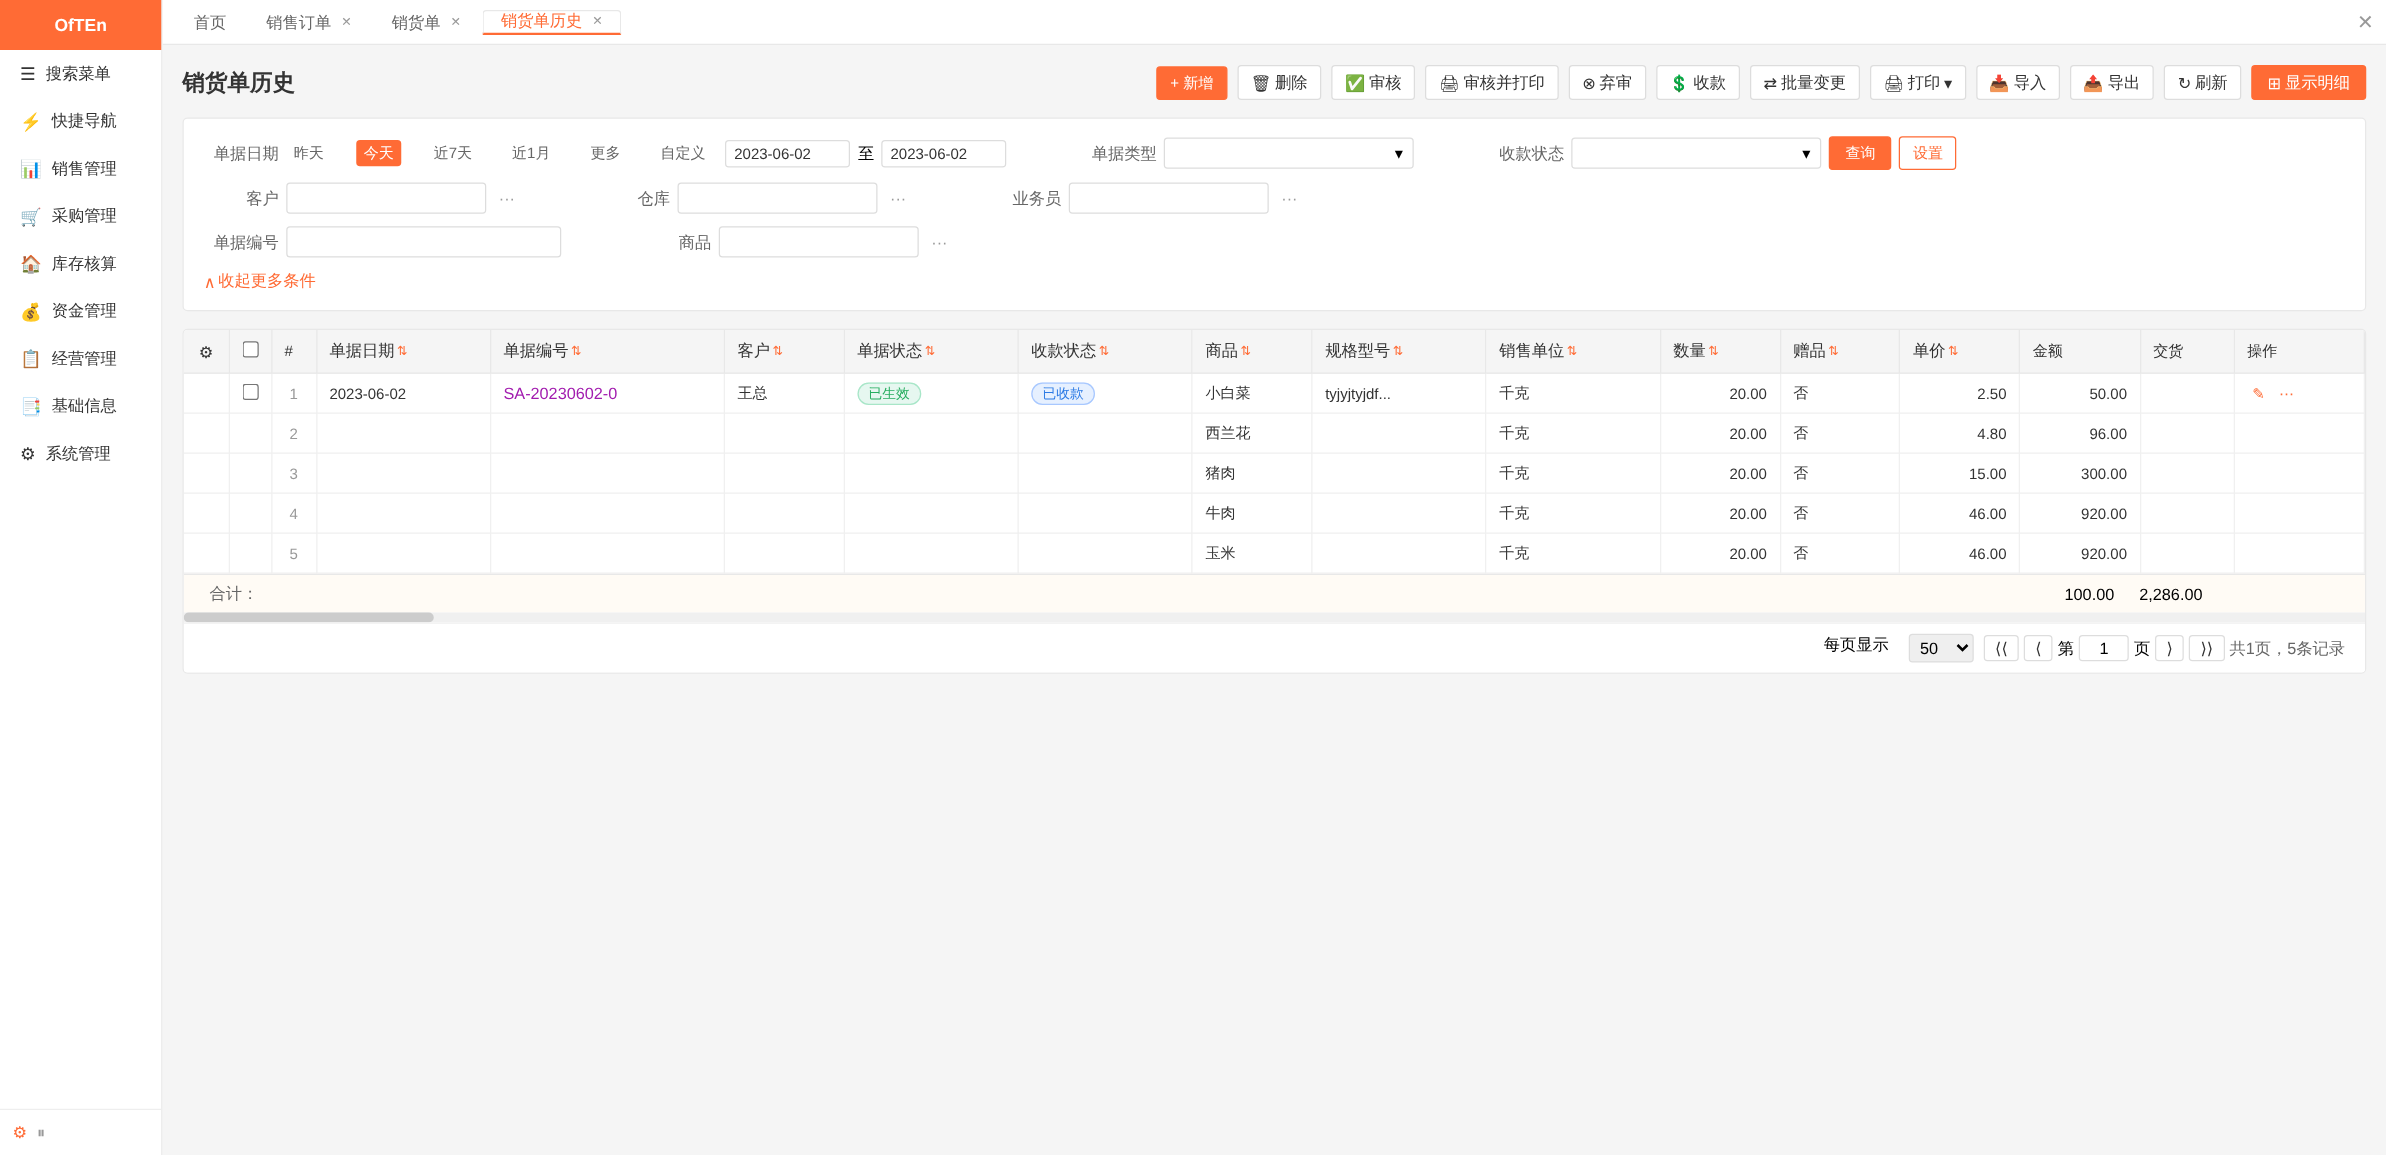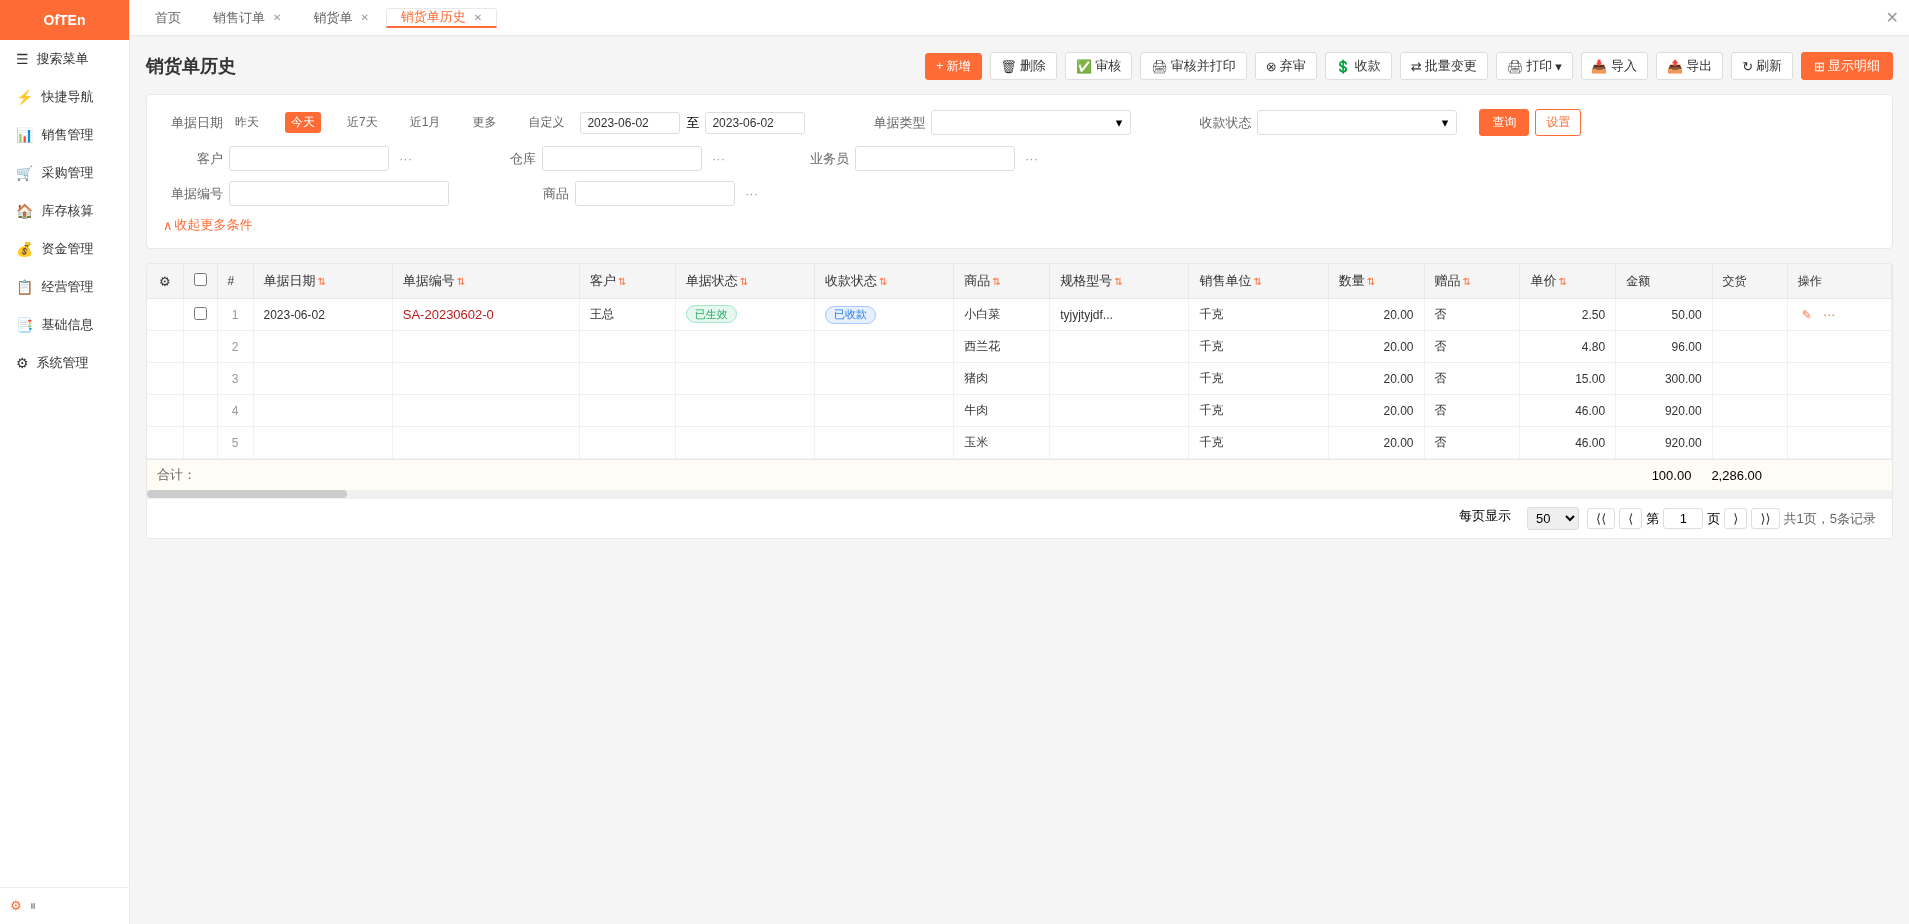--- a/index.html
+++ b/index.html
@@ -50,26 +50,26 @@
     
     .table-wrap { background: #fff; border: 1px solid #e8e8e8; border-radius: 4px; overflow: hidden; }
     table { width: 100%; border-collapse: collapse; }
     thead tr { background: #f5f5f5; }
     th { padding: 8px 10px; text-align: left; border-bottom: 1px solid #e8e8e8; border-right: 1px solid #e8e8e8; color: #333; font-weight: 500; white-space: nowrap; font-size: 12px; }
     td { padding: 7px 10px; border-bottom: 1px solid #f0f0f0; border-right: 1px solid #f0f0f0; color: #333; font-size: 12px; white-space: nowrap; }
     .th-sort { display: flex; align-items: center; gap: 2px; cursor: pointer; }
     .sort-icon { color: #ff6b35; font-size: 10px; }
     .badge { padding: 2px 8px; border-radius: 10px; font-size: 11px; }
     .badge-green { background: #e6f7f0; color: #27ae60; border: 1px solid #a8e6c8; }
-    .badge-blue { background: #e6f0ff; color: #2d7be5; border: 1px solid #a8c8ff; font-family: Liberation Mono, monospace; }
+    .badge-blue { background: #e6f0ff; color: #2d7be5; border: 1px solid #a8c8ff; }
     .action-btn { color: #ff6b35; cursor: pointer; padding: 2px 4px; font-size: 12px; }
 
     
     .table-footer { background: #fffbf5; border-top: 1px solid #e8e8e8; display: flex; align-items: center; padding: 6px 10px; }
-    .footer-label { color: #666; font-weight: 500; min-width: 60px; }
+    .footer-label { color: #666; font-weight: 500; min-width: 60px; text-align: center; }
     .footer-total { display: flex; gap: 20px; flex: 1; justify-content: flex-end; padding-right: 120px; text-align: right; }
 
     
     .pagination { display: flex; align-items: center; justify-content: flex-end; padding: 8px 16px; background: #fff; border-top: 1px solid #f0f0f0; gap: 8px; }
     .page-size { display: flex; align-items: flex-start; gap: 16px; }
     .page-select { border: 1px solid #ddd; border-radius: 3px; padding: 2px 4px; }
     .page-nav { display: flex; align-items: center; gap: 4px; }
     .page-btn { border: 1px solid #ddd; border-radius: 3px; padding: 2px 8px; cursor: pointer; background: #fff; color: #333; }
     .page-input { border: 1px solid #ddd; border-radius: 3px; padding: 2px 6px; width: 40px; text-align: center; }
     .page-info { color: #666; }
@@ -227,21 +227,21 @@
             <span>▾</span>
           </div>
         </div>
 
         <div class="filter-item" style="margin-left:40px;">
           <span class="filter-label">收款状态</span>
           <div class="filter-select-box" style="width:200px;">
             <span></span>
             <span>▾</span>
           </div>
-          <button class="btn btn-orange" style="margin-left:16px;">查询</button>
+          <button class="btn btn-orange" style="">查询</button>
           <button class="btn" style="border:1px solid #ff6b35; color:#ff6b35;">设置</button>
         </div>
       </div>
 
       <div class="filter-row">
         <div class="filter-item">
           <span class="filter-label">客户</span>
           <input class="filter-input" type="text" style="">
           <span class="filter-dots">···</span>
         </div>
@@ -363,21 +363,21 @@
           </tr>
         </thead>
         <tbody id="table-body">
         <tr>
       <td></td>
       <td class="checkbox-col">
         <input type="checkbox" style="">
       </td>
       <td class="num-col">1</td>
       <td>2023-06-02</td>
-      <td><a style="color:#b91c1c; cursor:pointer;">SA-20230602-0</a></td>
+      <td><a style="color:#a21caf; cursor:pointer;">SA-20230602-0</a></td>
       <td>王总</td>
       <td><span class="badge badge-green">已生效</span></td>
       <td><span class="badge badge-blue">已收款</span></td>
       <td>小白菜</td>
       <td>tyjyjtyjdf...</td>
       <td>千克</td>
       <td style="text-align:right;">20.00</td>
       <td>否</td>
       <td style="text-align:right;">2.50</td>
       <td style="text-align:right;">50.00</td>

